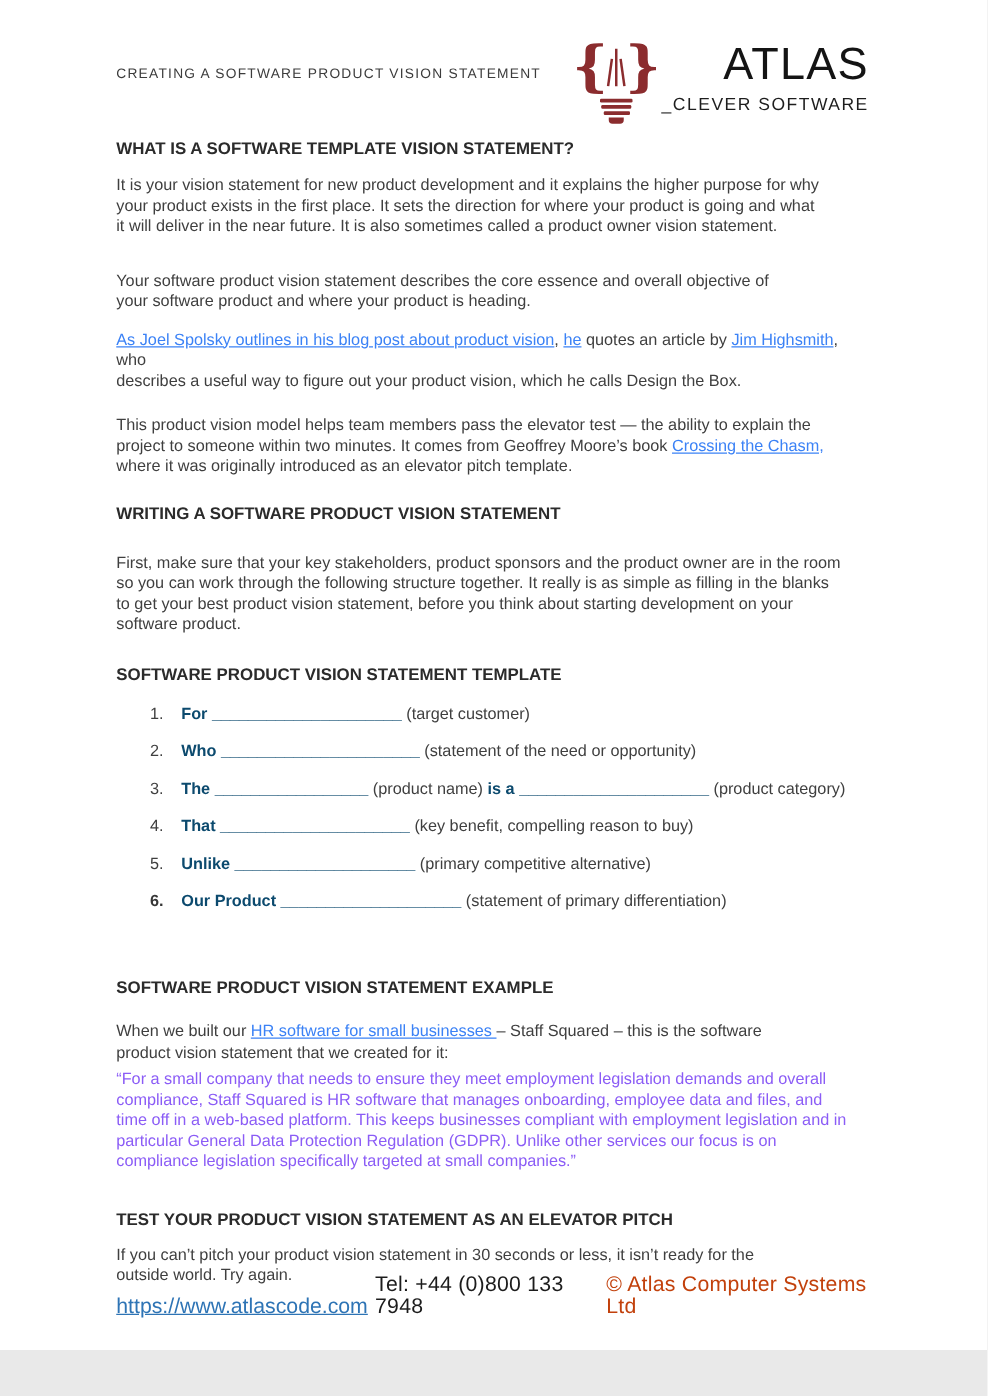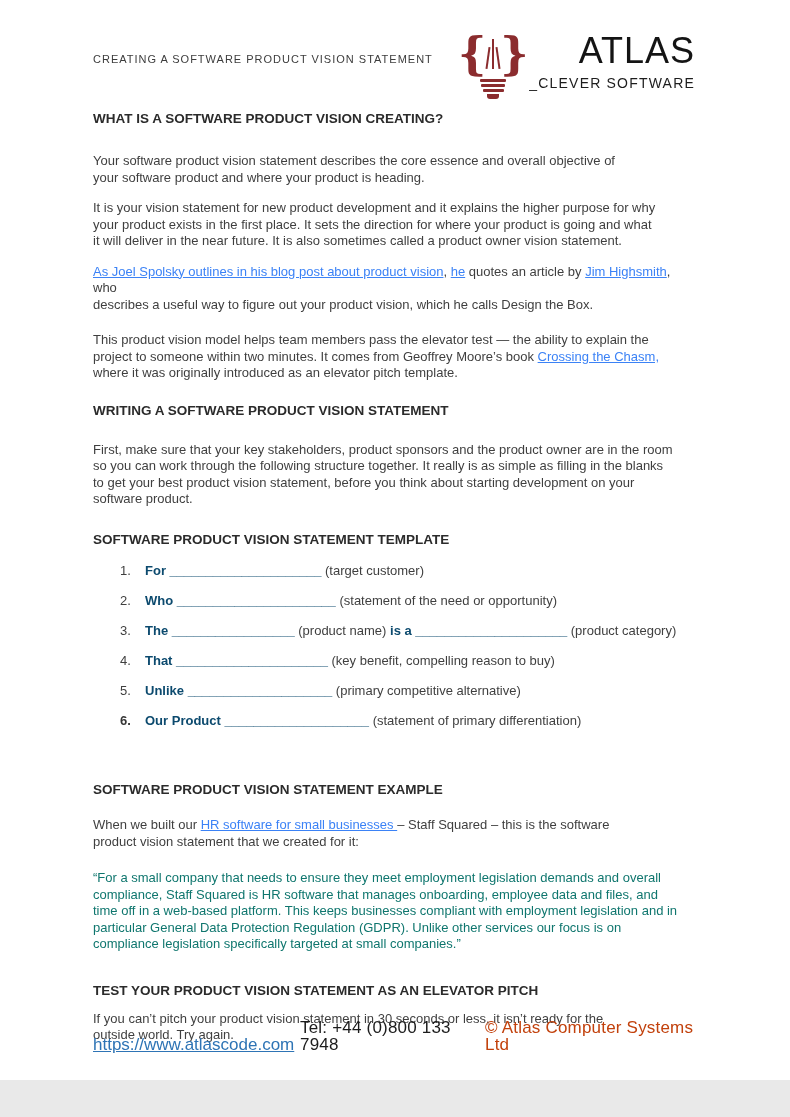--- a/index.html
+++ b/index.html
@@ -47,21 +47,21 @@
   #h-example{margin-top:53px;}
   #h-test{margin-top:30px;}
   
   p.body{margin:0;white-space:pre-line;}
   #p1{margin-top:27px;}
   #p2{margin-top:14px;}
   #p3{margin-top:14px;}
   #p4{margin-top:19px;}
   #p5{margin-top:24px;}
   #p6{margin-top:20px;}
-  #quote{margin-top:20px;color:#0f766e;}
+  #quote{margin-top:5px;color:#8b5cf6;}
   #p7{margin-top:13px;}
   .seg-link{color:#3b82f6;text-decoration:underline;cursor:pointer;}
   .seg-plain{color:#3f3f3f;}
   
   .tpl-list{margin:16px 0 0 0;padding:0 0 0 27px;list-style:none;}
   .tpl-list li{display:flex;margin-bottom:13.5px;line-height:16.5px;}
   .tpl-num{width:18px;flex:0 0 18px;margin-right:7px;color:#3f3f3f;}
   .tpl-num.bold{font-weight:bold;color:#363636;}
   .seg-kw{color:#0c4a6e;font-weight:bold;}
   
@@ -97,28 +97,28 @@
             <span class="b-tip"></span>
         </div>
       </div>
       <div class="logo-text">
         <div class="brand">ATLAS</div>
         <div class="tagline">_CLEVER SOFTWARE</div>
       </div>
     </div>
   </div>
 
-  <h2 class="h" id="h-what">WHAT IS A SOFTWARE PRODUCT VISION CREATING?</h2>
-
-  <p class="body" id="p1">Your software product vision statement describes the core essence and overall objective of
-your software product and where your product is heading.</p>
+  <h2 class="h" id="h-what">WHAT IS A SOFTWARE TEMPLATE VISION STATEMENT?</h2>
 
   <p class="body" id="p2">It is your vision statement for new product development and it explains the higher purpose for why
 your product exists in the first place. It sets the direction for where your product is going and what
 it will deliver in the near future. It is also sometimes called a product owner vision statement.</p>
+
+  <p class="body" id="p1">Your software product vision statement describes the core essence and overall objective of
+your software product and where your product is heading.</p>
 
   <p class="body" id="p3"><a class="seg-link">As Joel Spolsky outlines in his blog post about product vision</a><span class="seg-plain">, </span><a class="seg-link">he</a><span class="seg-plain"> quotes an article by </span><a class="seg-link">Jim Highsmith</a><span class="seg-plain">, who
 describes a useful way to figure out your product vision, which he calls Design the Box.</span></p>
 
   <p class="body" id="p4"><span class="seg-plain">This product vision model helps team members pass the elevator test — the ability to explain the
 project to someone within two minutes. It comes from Geoffrey Moore’s book </span><a class="seg-link">Crossing the Chasm,</a><span class="seg-plain">
 where it was originally introduced as an elevator pitch template.</span></p>
 
   <h2 class="h" id="h-writing">WRITING A SOFTWARE PRODUCT VISION STATEMENT</h2>
 

